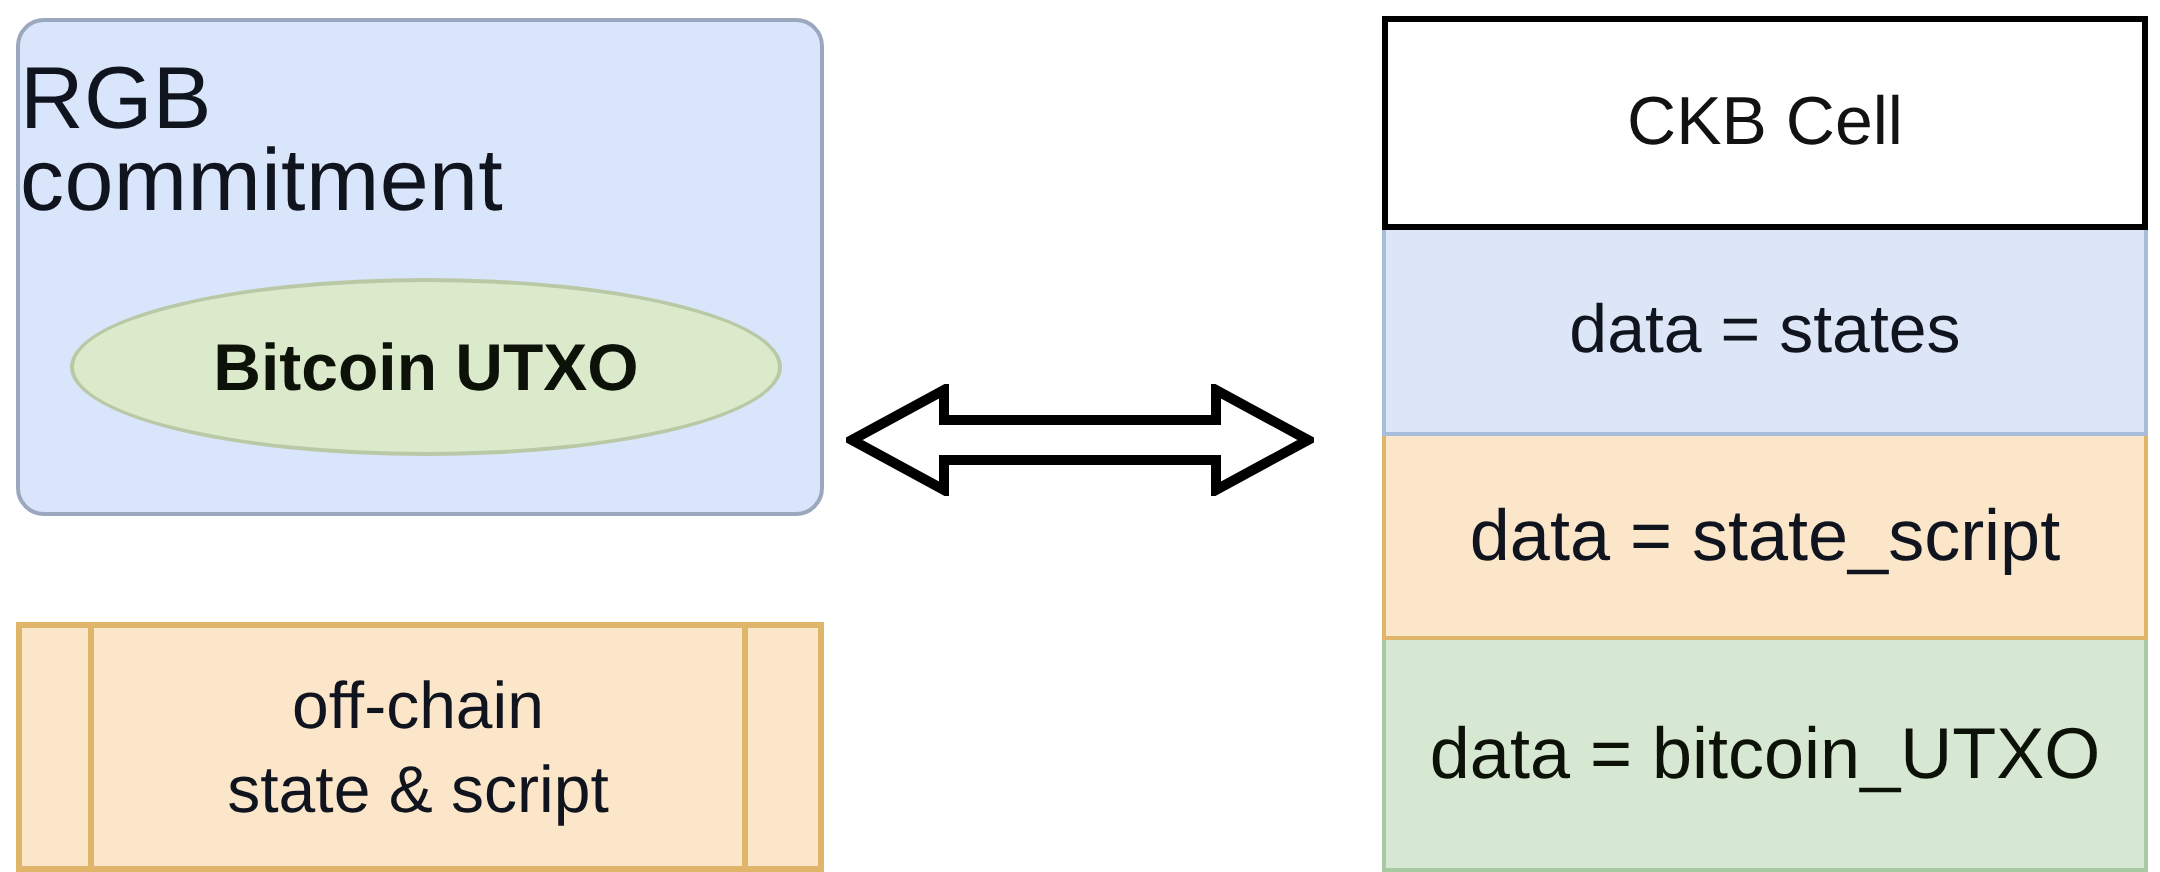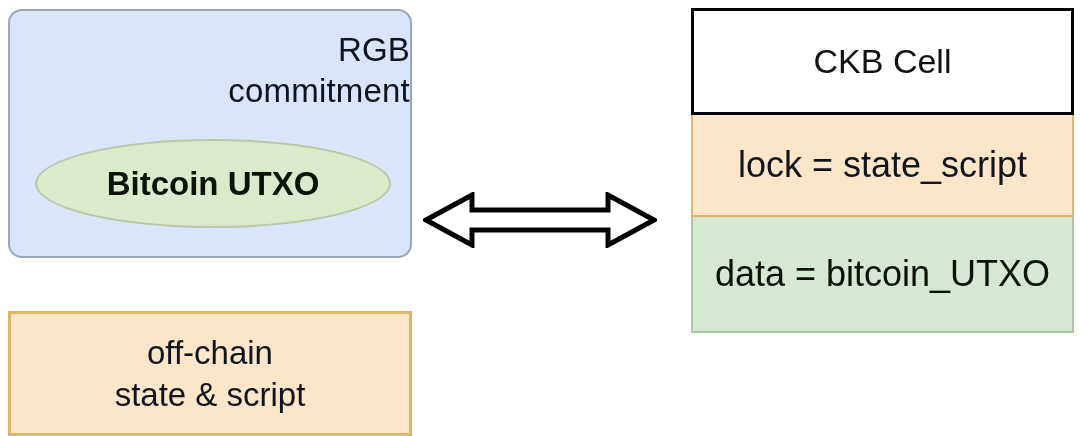--- a/index.html
+++ b/index.html
@@ -33,23 +33,23 @@
     box-sizing: border-box;
     background: #d9e5fa;
     border: 2px solid #9aa7bd;
     border-radius: 14px;
   }
   .rgb-title {
     position: absolute;
     left: 0;
     top: 18px;
     width: 100%;
-    text-align: right;
-    color: #10141e;
-    font-size: 33px;
+    text-align: left;
+    color: #10141e;
+    font-size: 44px;
     line-height: 41px;
     letter-spacing: 0.2px;
     white-space: pre-line;
   }
 
   
   .utxo-ellipse {
     position: absolute;
     left: 25px;
     top: 128px;
@@ -75,21 +75,20 @@
   .offchain-box {
     position: absolute;
     left: 8px;
     top: 311px;
     width: 404px;
     height: 125px;
     box-sizing: border-box;
     background: #fce6ca;
     border: 3px solid #dfb56a;
     display: flex;
-    flex-direction: column;
   }
   .offchain-cell-left {
     width: 36px;
     border-right: 3px solid #dfb56a;
     box-sizing: border-box;
     flex: none;
   }
   .offchain-cell-right {
     width: 38px;
     border-left: 3px solid #dfb56a;
@@ -211,21 +210,24 @@
   <div class="arrow-wrap">
     <svg viewBox="0 0 234 56" preserveAspectRatio="none" aria-hidden="true">
       <polygon points="3,28 49,3 49,18 185,18 185,3 231,28 185,53 185,38 49,38 49,53" fill="#ffffff" stroke="#000000" stroke-width="5" stroke-linejoin="miter"></polygon>
     </svg>
   </div>
 
   <div class="ckb-stack">
     <div class="ckb-row ckb-row-header">
       <span class="row-label">CKB Cell</span>
     </div>
+    <div class="ckb-row ckb-row-data">
+      <span class="row-label">data = states</span>
+    </div>
     <div class="ckb-row ckb-row-type">
-      <span class="row-label">lock = state_script</span>
+      <span class="row-label">data = state_script</span>
     </div>
     <div class="ckb-row ckb-row-lock">
       <span class="row-label">data = bitcoin_UTXO</span>
     </div>
   </div>
 
 </div>
 
 </body></html>

